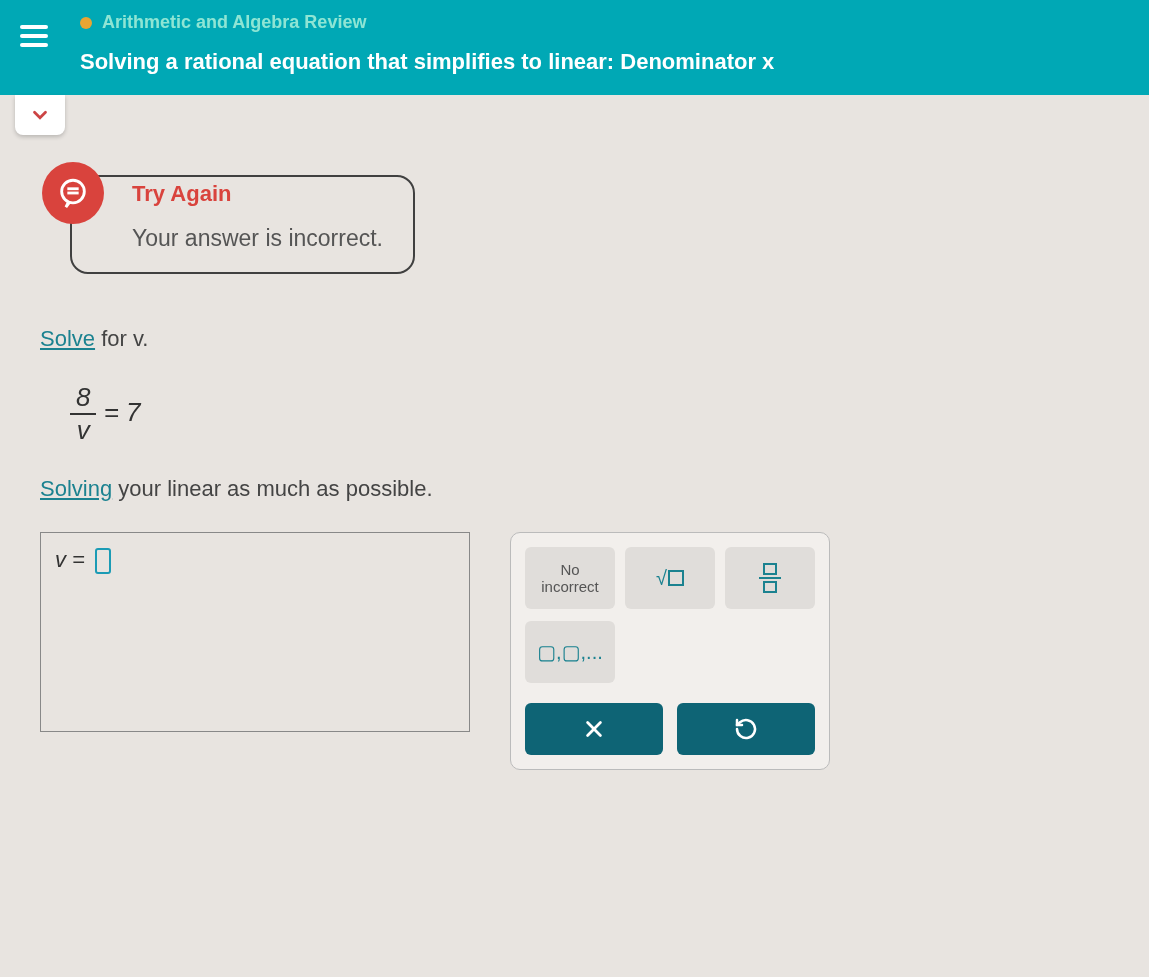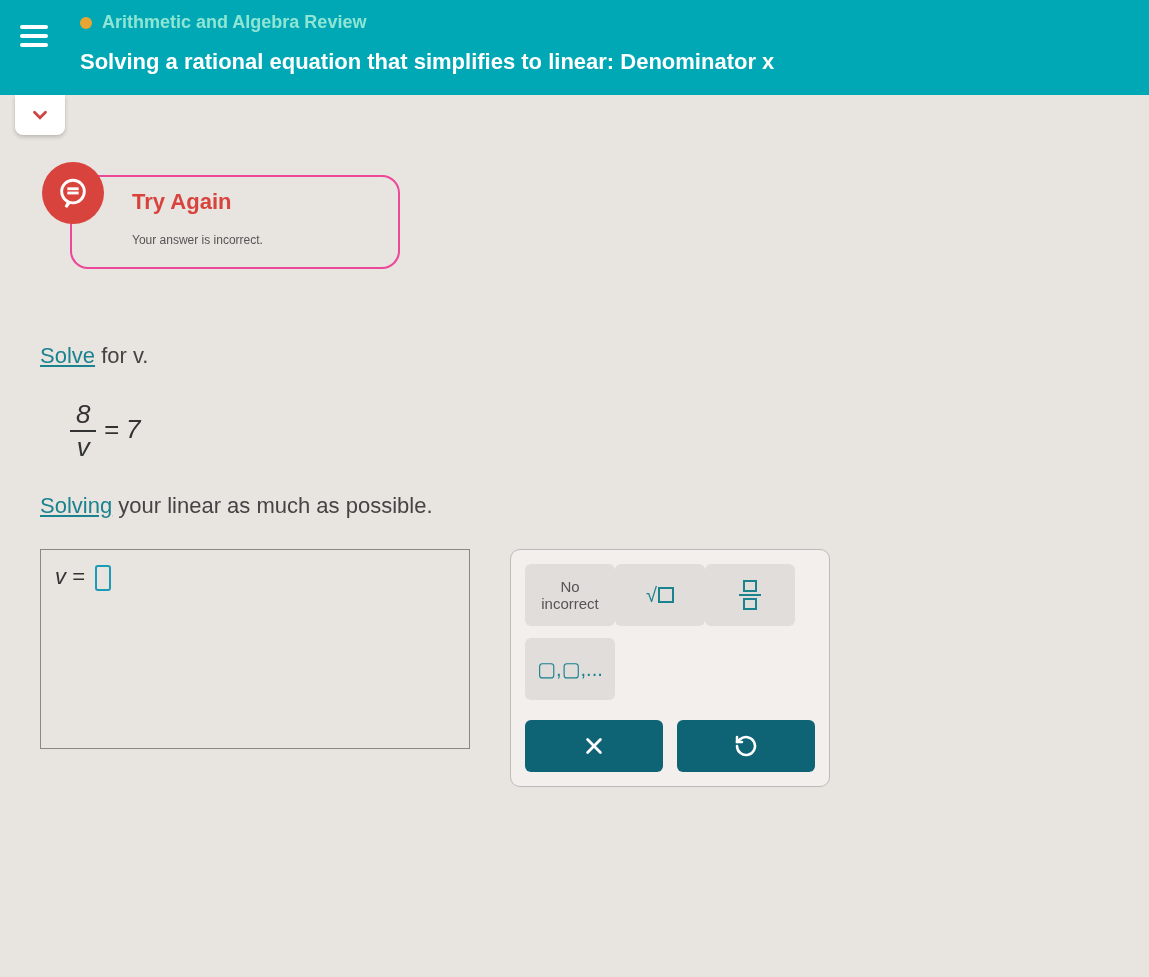--- a/index.html
+++ b/index.html
@@ -45,43 +45,43 @@
   border-radius: 0 0 8px 8px;
   display: flex;
   align-items: center;
   justify-content: center;
   box-shadow: 0 2px 4px rgba(0,0,0,0.2);
   cursor: pointer;
 }
 .chevron-tab svg { stroke: #c44; }
 .content { padding: 80px 40px 40px 40px; }
 .feedback-box {
-  border: 2px solid #ec4899;
+  border: 2px solid #404040;
   border-radius: 18px;
-  padding: 12px 30px 20px 60px;
+  padding: 4px 30px 20px 60px;
   position: relative;
   display: inline-block;
   min-width: 330px;
   margin-left: 30px;
 }
 .feedback-icon {
   position: absolute;
   left: -30px;
   top: -15px;
   width: 62px;
   height: 62px;
   background: #d9433d;
   border-radius: 50%;
   display: flex;
   align-items: center;
   justify-content: center;
 }
 .feedback-title { color: #d9433d; font-size: 22px; font-weight: 600; margin-bottom: 18px; }
-.feedback-msg { color: #555; font-size: 12px; }
-.question { margin-top: 74px; color: #444; font-size: 22px; }
+.feedback-msg { color: #555; font-size: 23px; }
+.question { margin-top: 52px; color: #444; font-size: 22px; }
 .link-word { color: #1b8290; text-decoration: underline; }
 .equation { margin: 30px 0 30px 30px; font-size: 26px; color: #333; font-style: italic; }
 .frac { display: inline-block; text-align: center; vertical-align: middle; }
 .frac .num { display: block; border-bottom: 2px solid #333; padding: 0 6px; }
 .frac .den { display: block; padding: 0 6px; }
 .instruction { color: #444; font-size: 22px; margin-bottom: 30px; }
 .answer-row { display: flex; gap: 40px; align-items: flex-start; margin-top: 20px; }
 .answer-box {
   border: 1px solid #888;
   width: 430px;
@@ -100,21 +100,21 @@
   vertical-align: middle;
   margin-left: 4px;
 }
 .tool-panel {
   border: 1px solid #bbb;
   border-radius: 10px;
   padding: 14px;
   background: #f2efec;
   width: 320px;
 }
-.tool-row { display: flex; margin-bottom: 12px; }
+.tool-row { display: flex; gap: 10px; margin-bottom: 12px; }
 .tool-btn {
   background: #e0ddda;
   border: none;
   border-radius: 6px;
   width: 90px;
   height: 62px;
   display: flex;
   flex-direction: column;
   align-items: center;
   justify-content: center;

